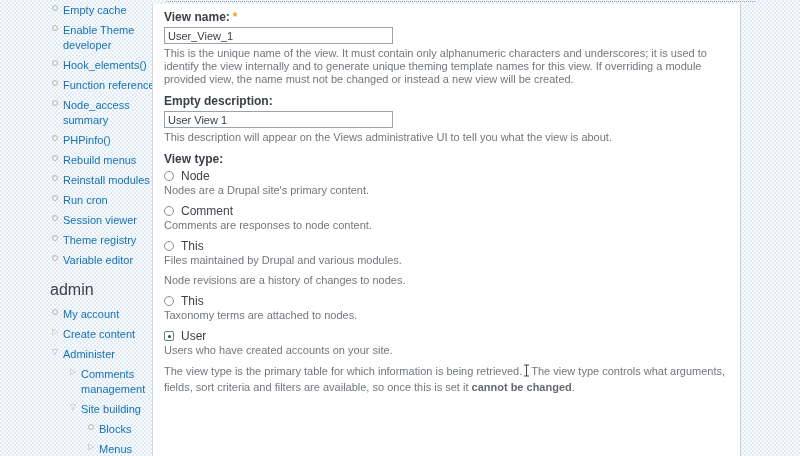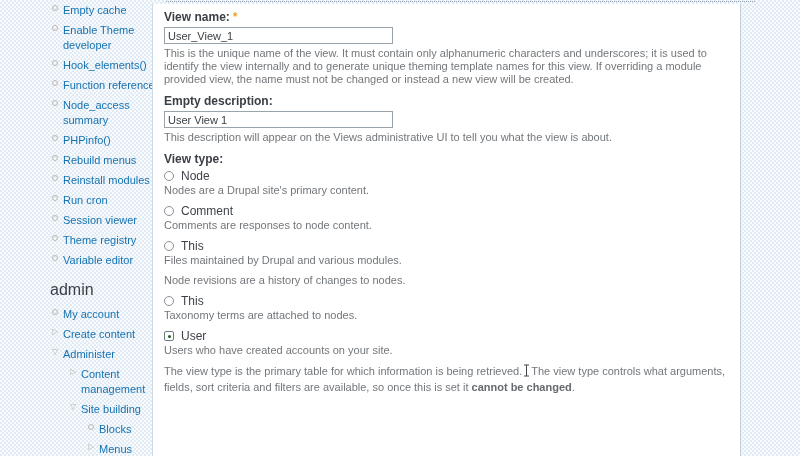--- a/index.html
+++ b/index.html
@@ -113,21 +113,21 @@
       <span class="bullet circle"></span>
       <span class="sb-link">My account</span></li>
     <li>
       <span class="bullet tri">▷</span>
       <span class="sb-link">Create content</span></li>
     <li>
       <span class="bullet tri">▽</span>
       <span class="sb-link">Administer</span></li>
     <li class="lvl2">
       <span class="bullet tri">▷</span>
-      <span class="sb-link">Content management</span></li>
+      <span class="sb-link">Comments management</span></li>
     <li class="lvl2">
       <span class="bullet tri">▽</span>
       <span class="sb-link">Site building</span></li>
     <li class="lvl3">
       <span class="bullet circle"></span>
       <span class="sb-link">Blocks</span></li>
     <li class="lvl3">
       <span class="bullet tri">▷</span>
       <span class="sb-link">Menus</span></li>
 

